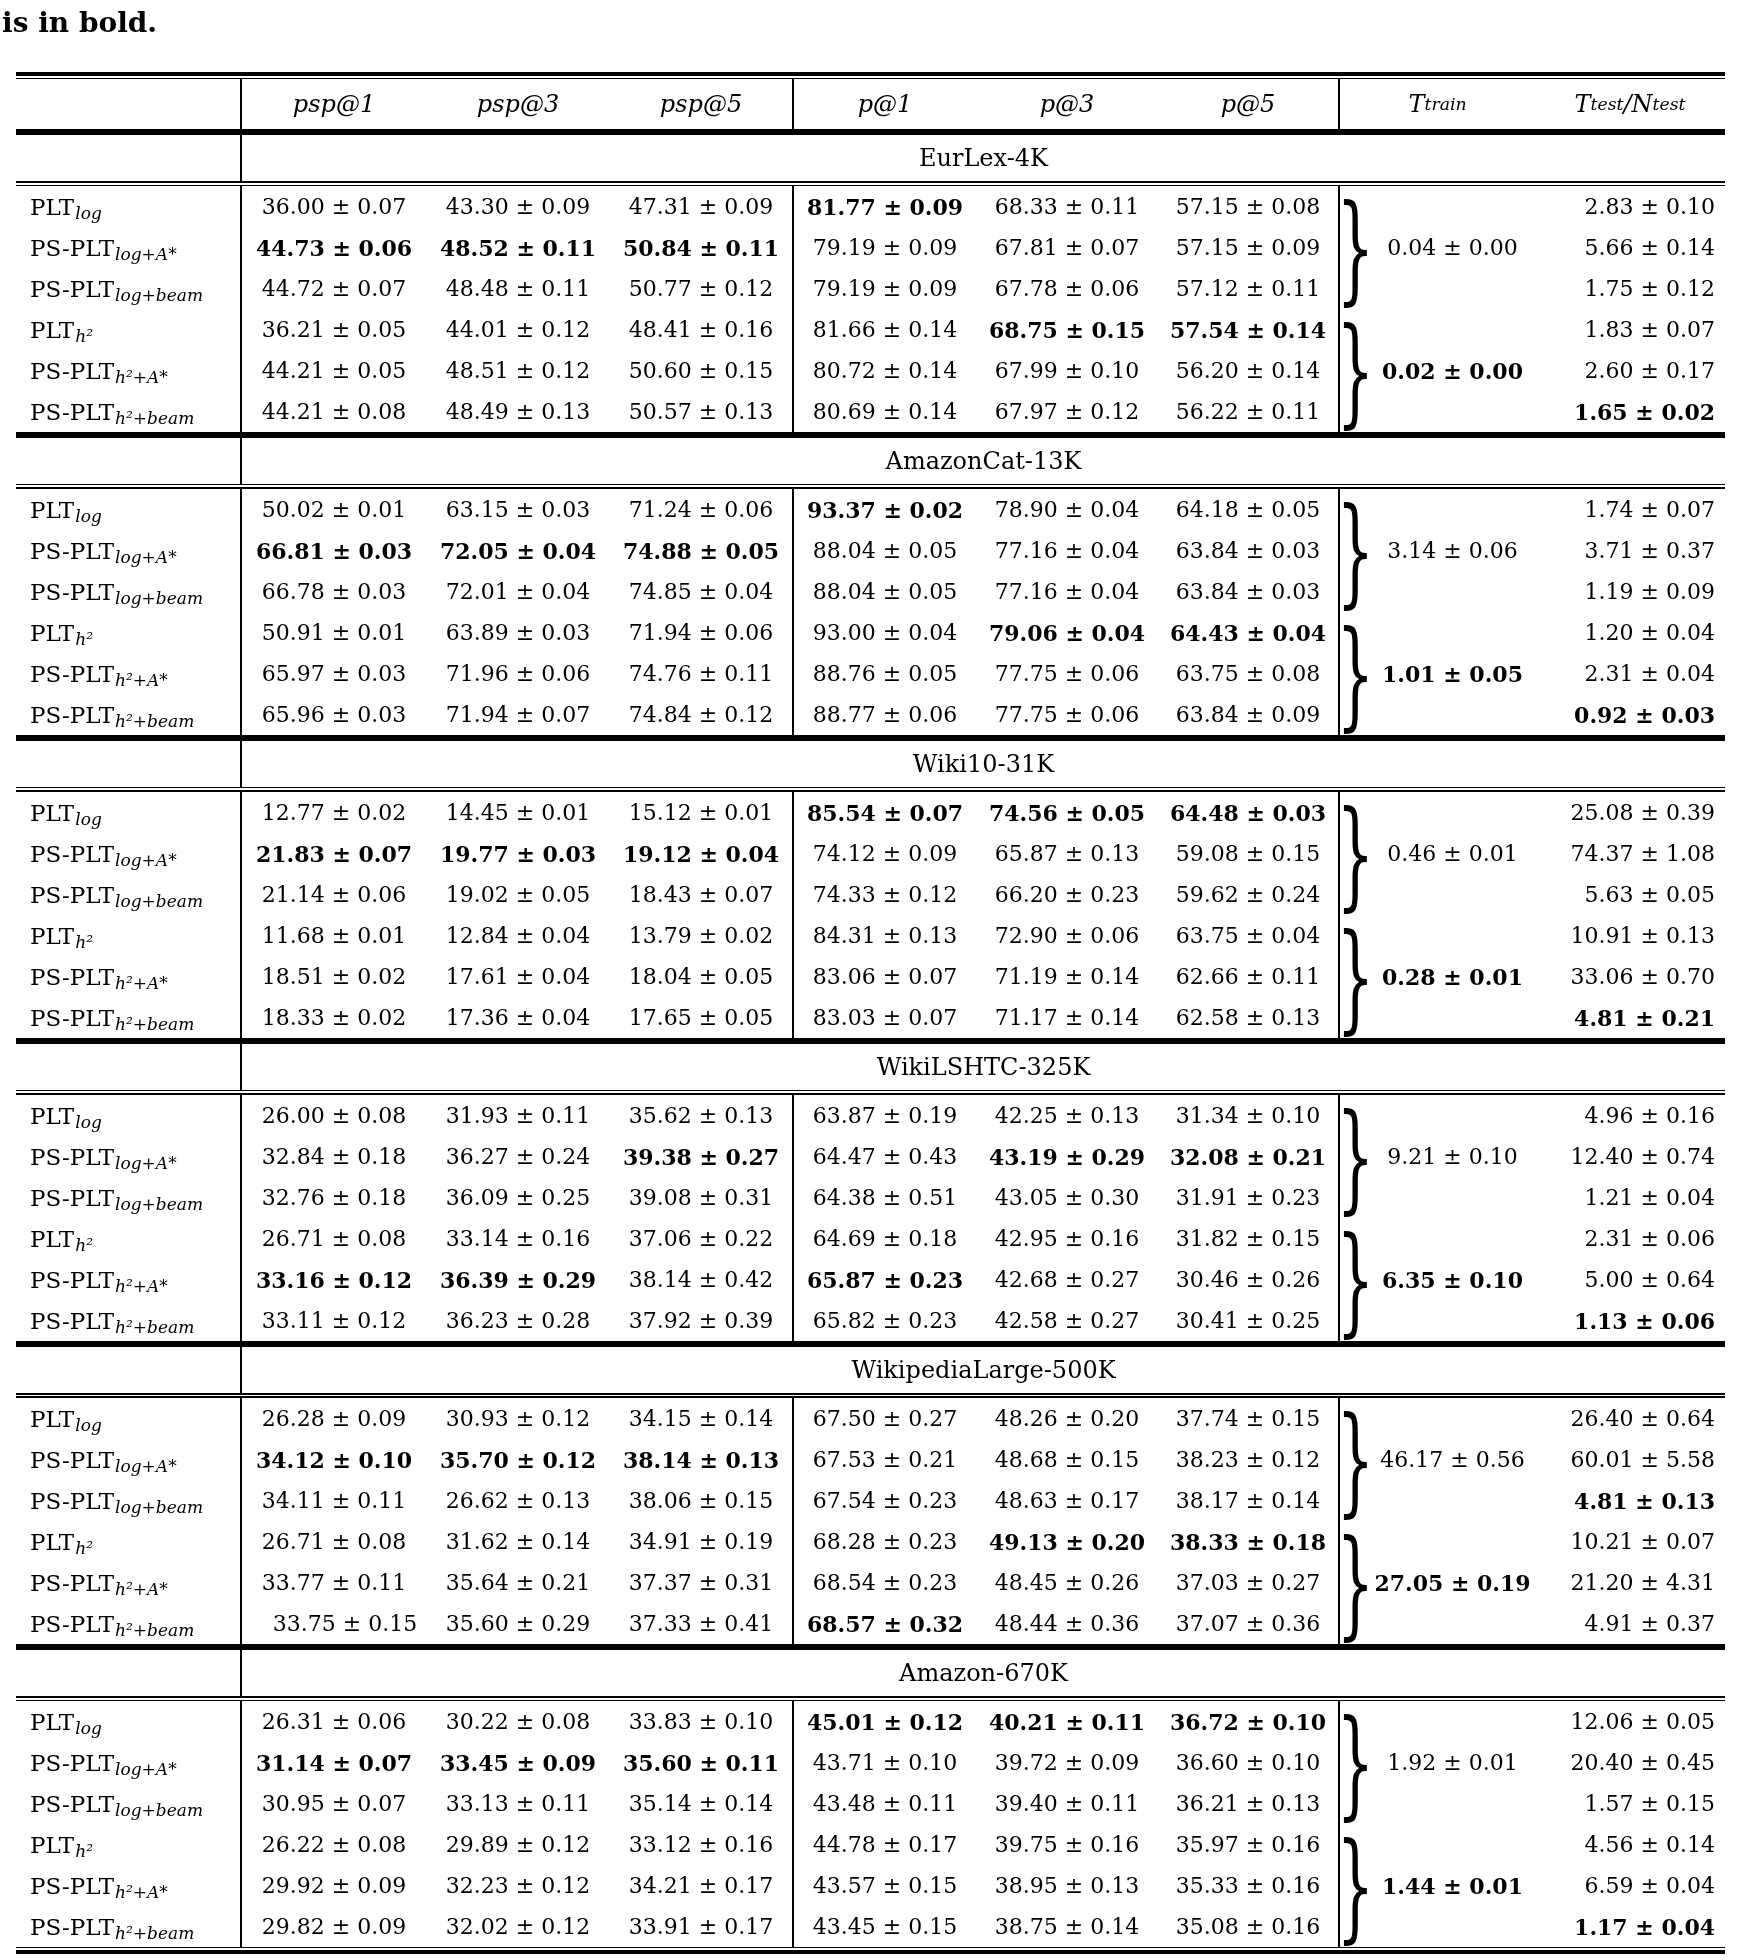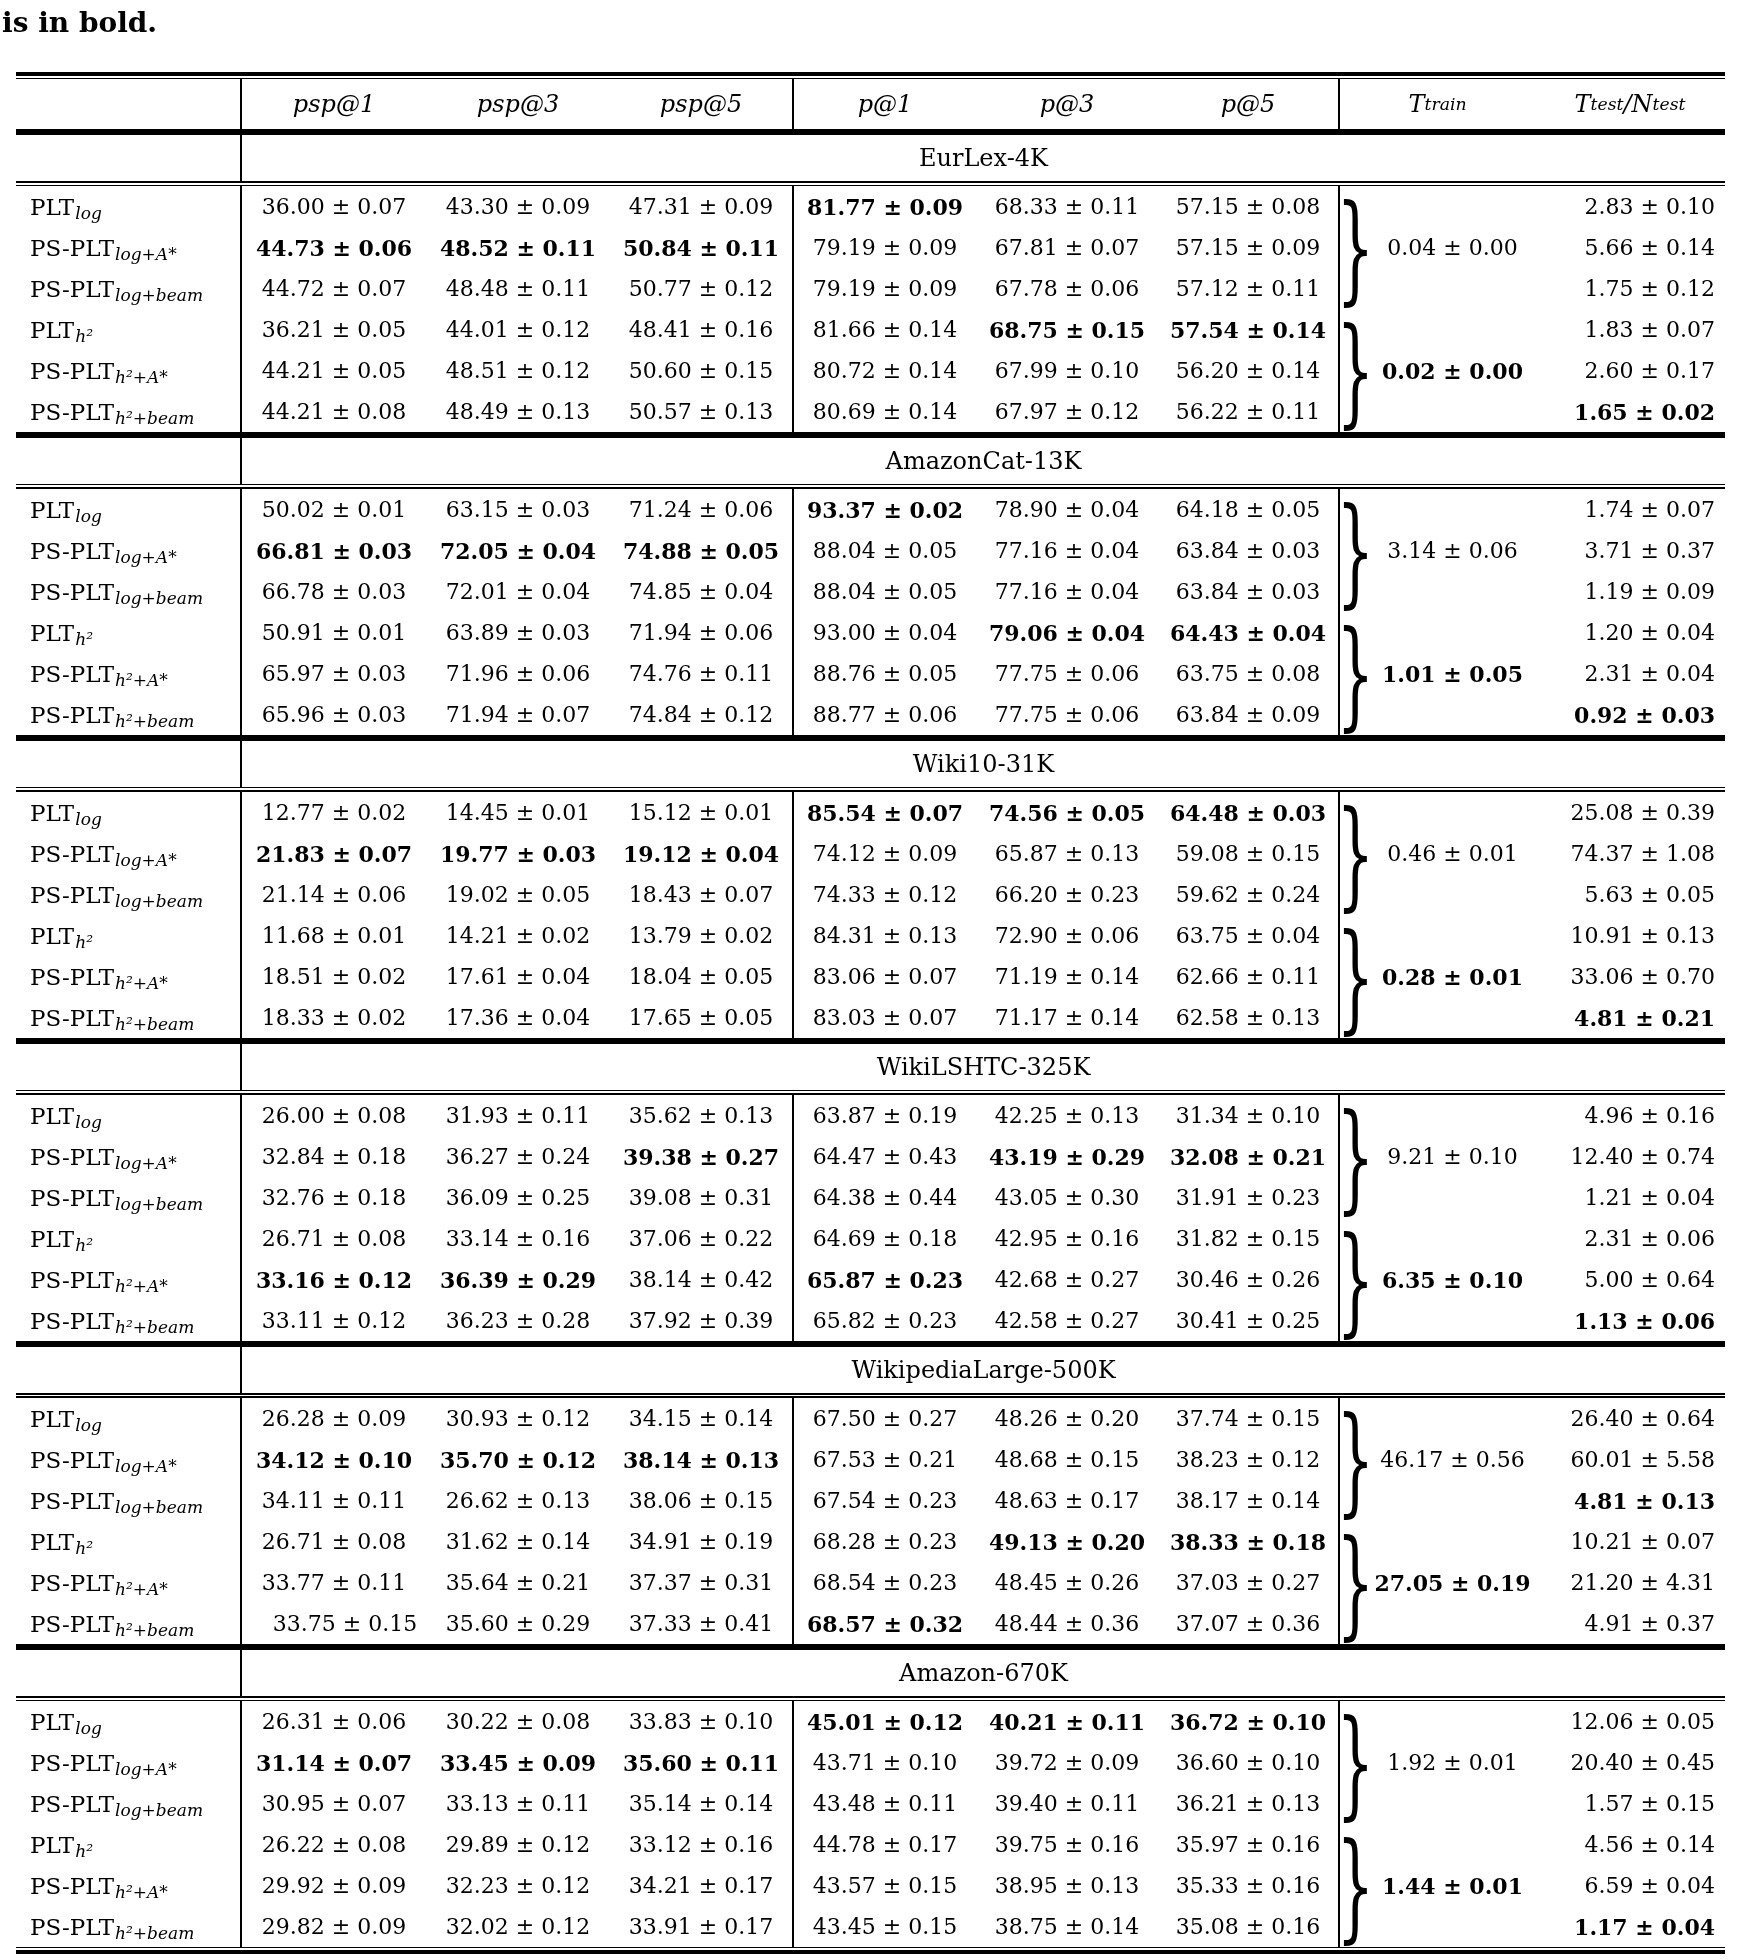--- a/index.html
+++ b/index.html
@@ -261,21 +261,21 @@
         <div class="cell metric sep-r" style="grid-area: 3 / 4;">18.43 ± 0.07</div>
         <div class="cell metric" style="grid-area: 3 / 5;">74.33 ± 0.12</div>
         <div class="cell metric" style="grid-area: 3 / 6;">66.20 ± 0.23</div>
         <div class="cell metric sep-r" style="grid-area: 3 / 7;">59.62 ± 0.24</div>
         <div class="cell ttest-cell" style="grid-area: 3 / 10;">5.63 ± 0.05</div>
         <div class="cell label-cell" style="grid-area: 4 / 1;">
           <span>PLT</span>
           <span class="row-sub">h²</span>
         </div>
         <div class="cell metric" style="grid-area: 4 / 2;">11.68 ± 0.01</div>
-        <div class="cell metric" style="grid-area: 4 / 3;">14.21 ± 0.02</div>
+        <div class="cell metric" style="grid-area: 4 / 3;">12.84 ± 0.04</div>
         <div class="cell metric sep-r" style="grid-area: 4 / 4;">13.79 ± 0.02</div>
         <div class="cell metric" style="grid-area: 4 / 5;">84.31 ± 0.13</div>
         <div class="cell metric" style="grid-area: 4 / 6;">72.90 ± 0.06</div>
         <div class="cell metric sep-r" style="grid-area: 4 / 7;">63.75 ± 0.04</div>
         <div class="cell ttest-cell" style="grid-area: 4 / 10;">10.91 ± 0.13</div>
         <div class="cell label-cell" style="grid-area: 5 / 1;">
           <span>PS-PLT</span>
           <span class="row-sub">h²+A*</span>
         </div>
         <div class="cell metric" style="grid-area: 5 / 2;">18.51 ± 0.02</div>
@@ -334,21 +334,21 @@
         <div class="cell metric bold" style="grid-area: 2 / 6;">43.19 ± 0.29</div>
         <div class="cell metric bold sep-r" style="grid-area: 2 / 7;">32.08 ± 0.21</div>
         <div class="cell ttest-cell" style="grid-area: 2 / 10;">12.40 ± 0.74</div>
         <div class="cell label-cell" style="grid-area: 3 / 1;">
           <span>PS-PLT</span>
           <span class="row-sub">log+beam</span>
         </div>
         <div class="cell metric" style="grid-area: 3 / 2;">32.76 ± 0.18</div>
         <div class="cell metric" style="grid-area: 3 / 3;">36.09 ± 0.25</div>
         <div class="cell metric sep-r" style="grid-area: 3 / 4;">39.08 ± 0.31</div>
-        <div class="cell metric" style="grid-area: 3 / 5;">64.38 ± 0.44</div>
+        <div class="cell metric" style="grid-area: 3 / 5;">64.38 ± 0.51</div>
         <div class="cell metric" style="grid-area: 3 / 6;">43.05 ± 0.30</div>
         <div class="cell metric sep-r" style="grid-area: 3 / 7;">31.91 ± 0.23</div>
         <div class="cell ttest-cell" style="grid-area: 3 / 10;">1.21 ± 0.04</div>
         <div class="cell label-cell" style="grid-area: 4 / 1;">
           <span>PLT</span>
           <span class="row-sub">h²</span>
         </div>
         <div class="cell metric" style="grid-area: 4 / 2;">26.71 ± 0.08</div>
         <div class="cell metric" style="grid-area: 4 / 3;">33.14 ± 0.16</div>
         <div class="cell metric sep-r" style="grid-area: 4 / 4;">37.06 ± 0.22</div>

